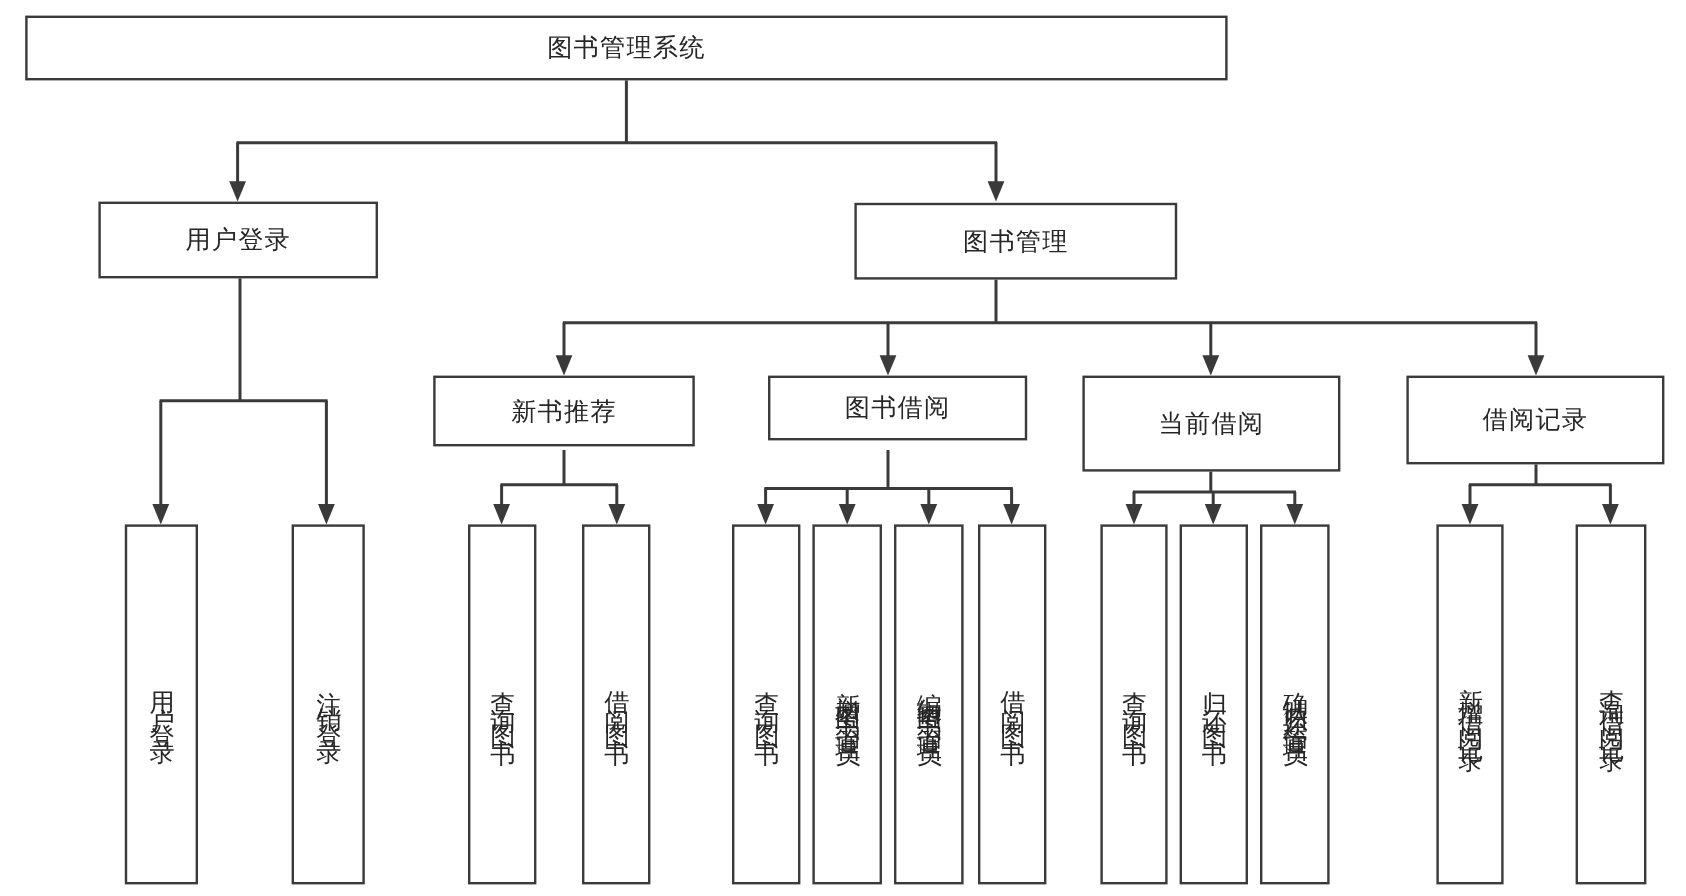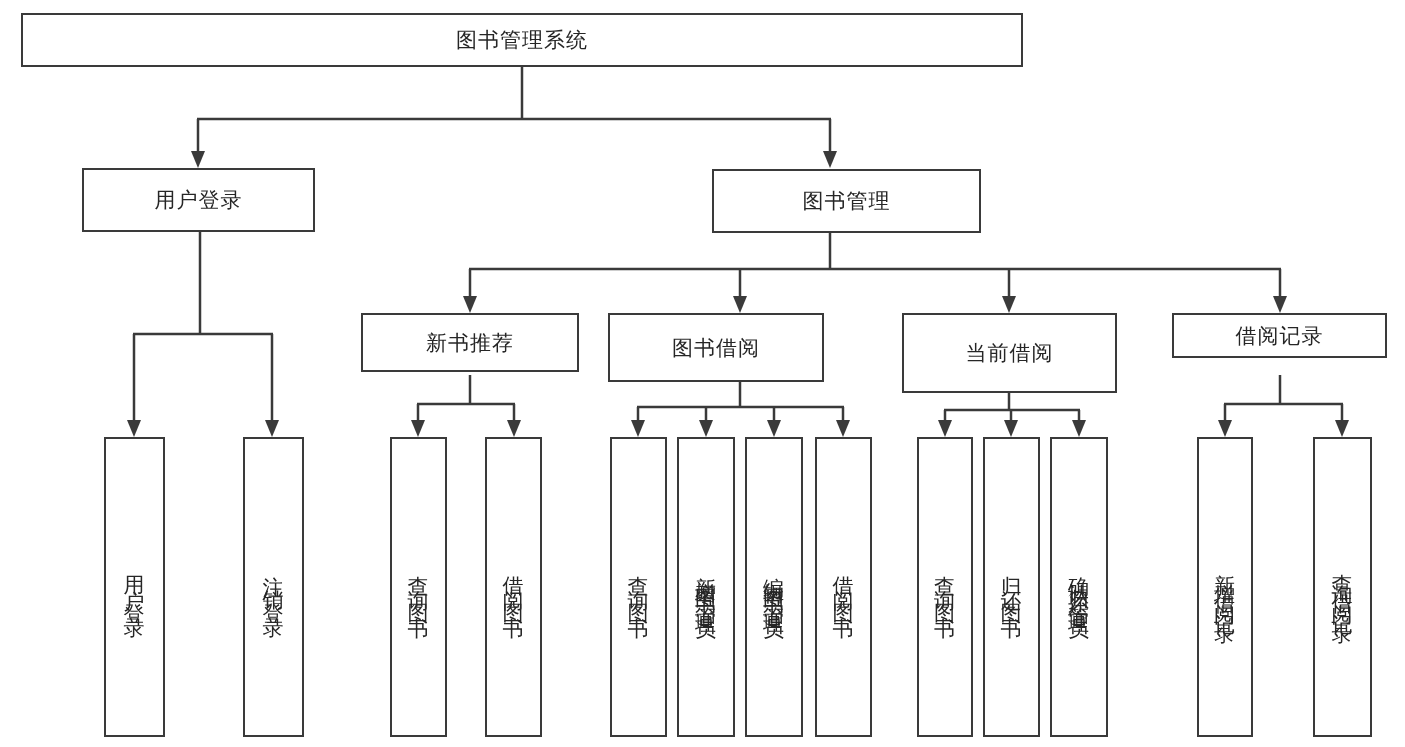--- a/index.html
+++ b/index.html
@@ -127,23 +127,23 @@
       <polygon points="1335,420 1349,420 1342,437"></polygon>
     </g>
   </svg>
 
   <div class="node h" style="left:21px;top:13px;width:1002px;height:54px">图书管理系统</div>
 
   <div class="node h" style="left:82px;top:168px;width:233px;height:64px">用户登录</div>
   <div class="node h" style="left:712px;top:169px;width:269px;height:64px">图书管理</div>
 
   <div class="node h" style="left:361px;top:313px;width:218px;height:59px">新书推荐</div>
-  <div class="node h" style="left:608px;top:313px;width:216px;height:69px">图书借阅</div>
+  <div class="node h" style="left:640px;top:313px;width:216px;height:54px">图书借阅</div>
   <div class="node h" style="left:902px;top:313px;width:215px;height:80px">当前借阅</div>
-  <div class="node h" style="left:1172px;top:313px;width:215px;height:45px">借阅记录</div>
+  <div class="node h" style="left:1172px;top:313px;width:215px;height:74px">借阅记录</div>
 
   <div class="node v sp-lg" style="left:104px;top:437px;width:61px;height:300px">用户登录</div>
   <div class="node v sp-lg" style="left:243px;top:437px;width:61px;height:300px">注销登录</div>
 
   <div class="node v sp-lg" style="left:390px;top:437px;width:57px;height:300px">查询图书</div>
   <div class="node v sp-lg" style="left:485px;top:437px;width:57px;height:300px">借阅图书</div>
 
   <div class="node v sp-lg" style="left:610px;top:437px;width:57px;height:300px">查询图书</div>
   <div class="node v sp-sm" style="left:677px;top:437px;width:58px;height:300px">新增图书（管理员）</div>
   <div class="node v sp-sm" style="left:745px;top:437px;width:58px;height:300px">编辑图书（管理员）</div>

